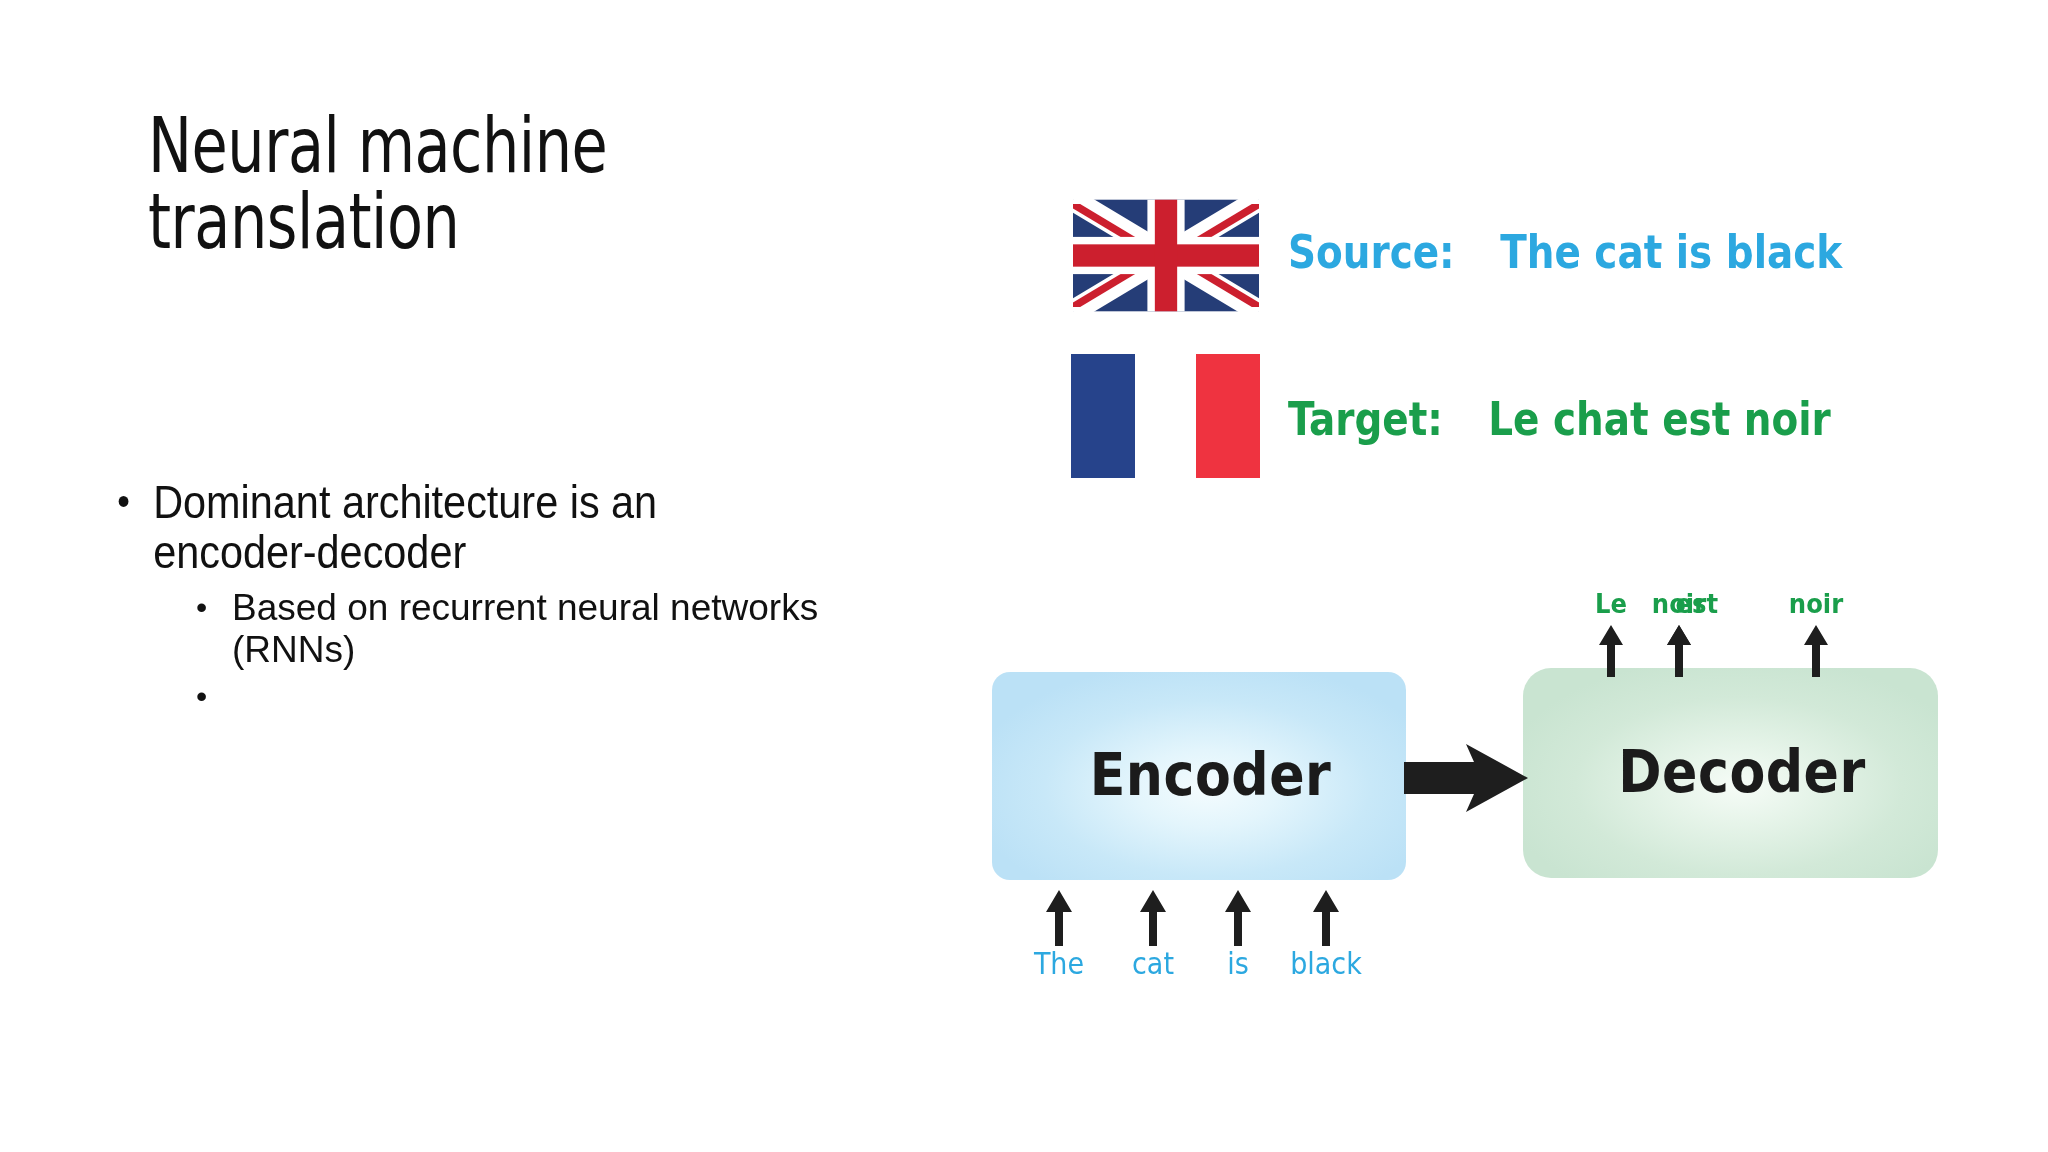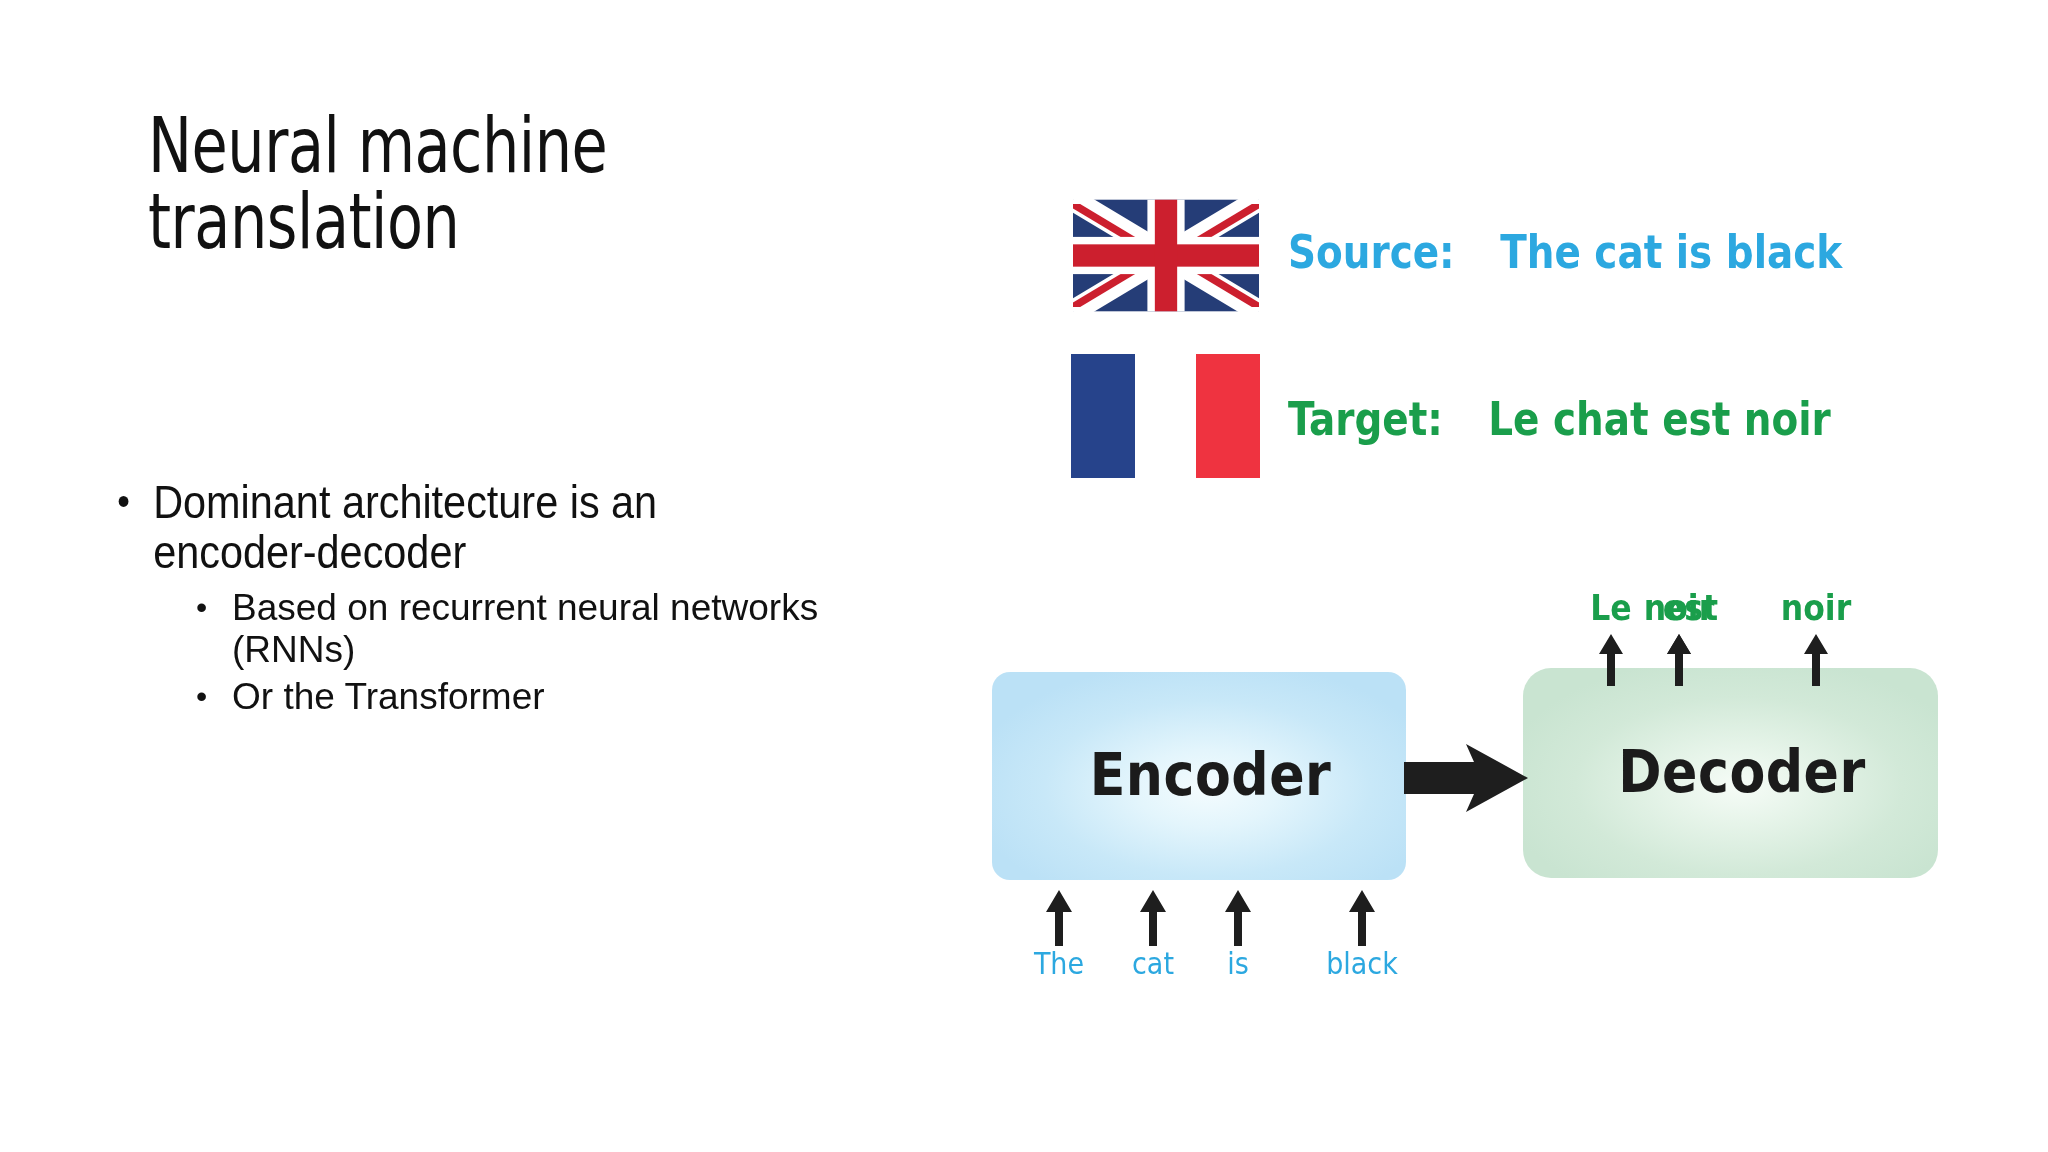--- a/index.html
+++ b/index.html
@@ -167,21 +167,21 @@
   .token-in {
     font-family: "DejaVu Sans Condensed", "Liberation Sans", sans-serif;
     font-weight: normal;
     font-size: 30px;
     color: #2CA8E0;
     white-space: nowrap;
   }
   .token-out {
     font-family: "DejaVu Sans Condensed", "Liberation Sans", sans-serif;
     font-weight: bold;
-    font-size: 35px;
+    font-size: 27px;
     color: #1A9E4B;
     white-space: nowrap;
   }
 
   #input-tokens  { position: absolute; left: 0; top: 0; }
   #output-tokens { position: absolute; left: 0; top: 0; }
 </style>
 </head>
 <body>
 
@@ -194,21 +194,20 @@
     <span>Dominant architecture is an encoder-decoder</span>
   </div>
 
   <div class="sub-wrap">
     <div class="bullet-l2">
       <span class="dot">•</span>
       <span>Based on recurrent neural networks (RNNs)</span>
     </div>
     <div class="bullet-l2">
       <span class="dot">•</span>
-      <span>Or the Transformer</span>
     </div>
   </div>
 
 </div>
 
 <div id="flag-rows">
 
   <svg class="flag-uk" viewBox="0 0 60 36">
     <rect width="60" height="36" fill="#253D77"></rect>
 
@@ -283,21 +282,21 @@
     <div class="token-in">cat</div>
   </div>
 
   <div class="token-col" style="left:1195px; top:890px; width:86px;">
     <svg class="up-arrow" width="26" height="56" viewBox="0 0 26 56">
       <path d="M13,0 L26,22 L17,22 L17,56 L9,56 L9,22 L0,22 Z" fill="#1E1E1E"></path>
     </svg>
     <div class="token-in">is</div>
   </div>
 
-  <div class="token-col" style="left:1283px; top:890px; width:86px;margin-left:36px;">
+  <div class="token-col" style="left:1283px; top:890px; width:86px;">
     <svg class="up-arrow" width="26" height="56" viewBox="0 0 26 56">
       <path d="M13,0 L26,22 L17,22 L17,56 L9,56 L9,22 L0,22 Z" fill="#1E1E1E"></path>
     </svg>
     <div class="token-in">black</div>
   </div>
 
 </div>
 
 <div id="output-tokens">
 

